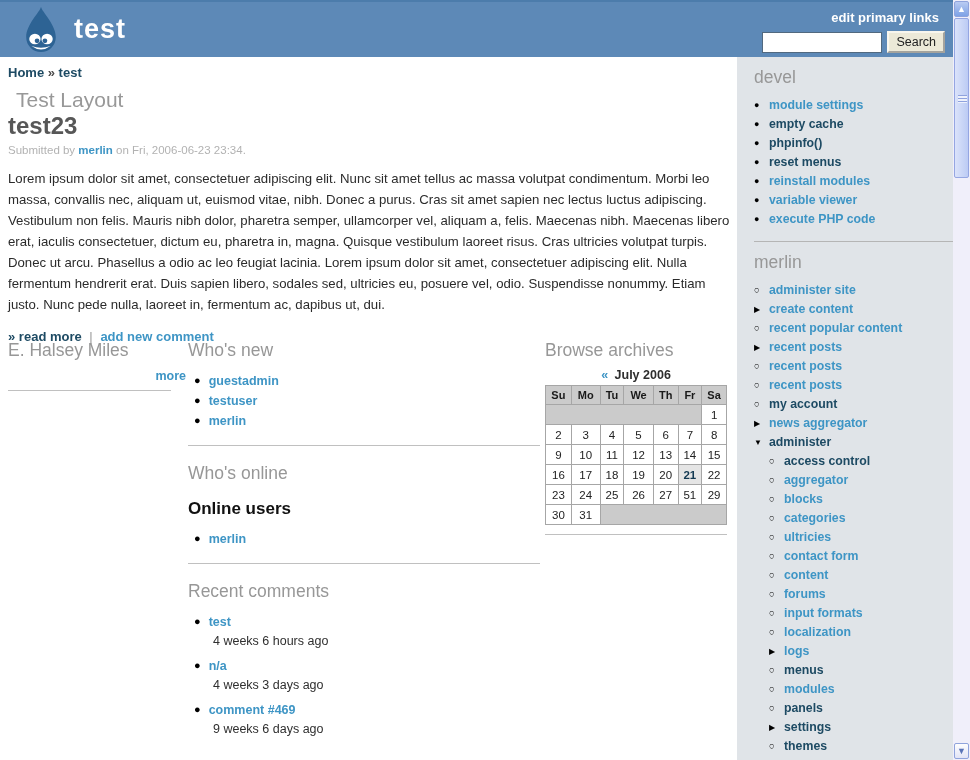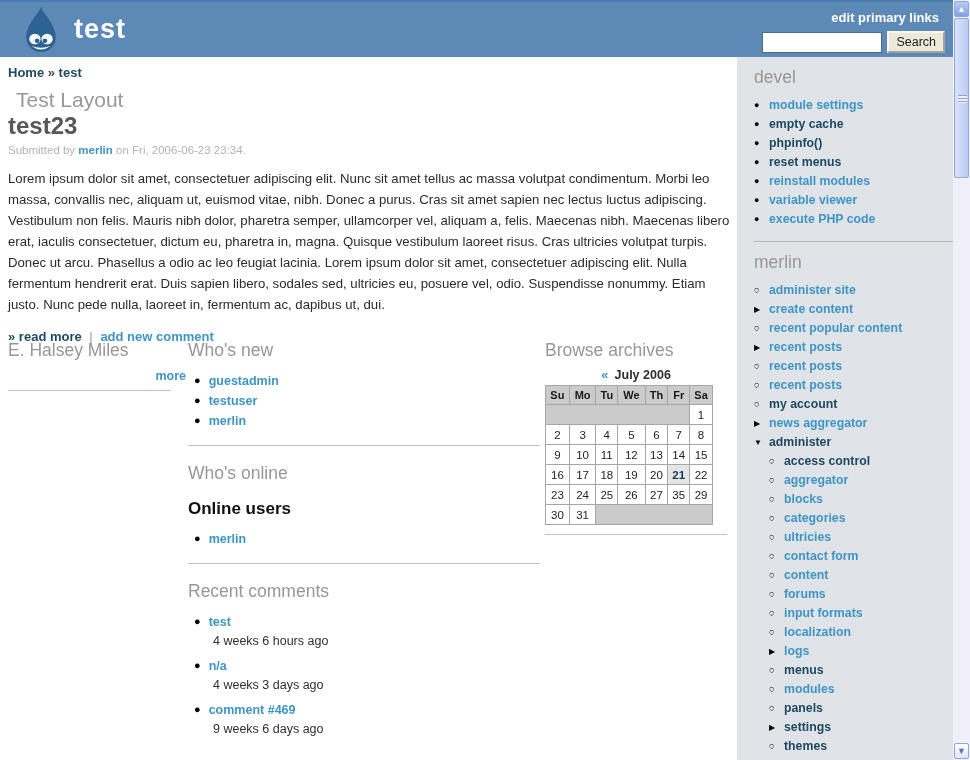--- a/index.html
+++ b/index.html
@@ -53,21 +53,21 @@
   #online-text { margin-top:9px; font-size:12.7px; color:#2b2b2b; }
   #online-users-h { margin-top:15px; font-size:17px; font-weight:bold; color:#111; }
   #recent-comments ul { }
   #recent-comments li { margin-bottom:5px; line-height:15px; }
   #recent-comments .time { color:#2f2f2f; font-weight:normal; font-size:12.5px; margin-left:19px; }
 
   
   #col-right { position:absolute; left:545px; top:340px; width:182px; }
   #cal-caption { margin-top:7px; text-align:center; font-size:12.5px; color:#2e2e2e; font-weight:bold; }
   #cal-caption a { color:#3e95c5; text-decoration:none; cursor:pointer; margin-right:3px; }
-  #calendar { margin-top:3px; border-collapse:collapse; width:168px; }
+  #calendar { margin-top:3px; border-collapse:collapse; width:182px; }
   #calendar th { background:#cbcbcb; border:1px solid #a6a6a6; font-size:11px; color:#1a1a1a;
                  height:19px; text-align:center; }
   #calendar td { background:#fff; border:1px solid #a6a6a6; font-size:11.5px; color:#222;
                  height:20px; text-align:center; }
   #calendar td.empty { background:#cbcbcb; }
   #calendar td.sel { background:#e5e5e5; color:#133952; font-weight:bold; }
   #col-right .hr { margin-top:9px; }
 
   
   #sidebar { position:absolute; left:737px; top:57px; width:250px; height:703px; background:#e0e4e8; padding:7px 8px 0 17px; }
@@ -230,21 +230,21 @@
         <td>20</td>
         <td class="sel">21</td>
         <td>22</td>
       </tr>
       <tr>
         <td>23</td>
         <td>24</td>
         <td>25</td>
         <td>26</td>
         <td>27</td>
-        <td>35</td>
+        <td>51</td>
         <td>29</td>
       </tr>
       <tr>
         <td>30</td>
         <td>31</td>
         <td class="empty" colspan="5"></td>
       </tr>
     </tbody>
       </table>
     <div class="hr"></div>

